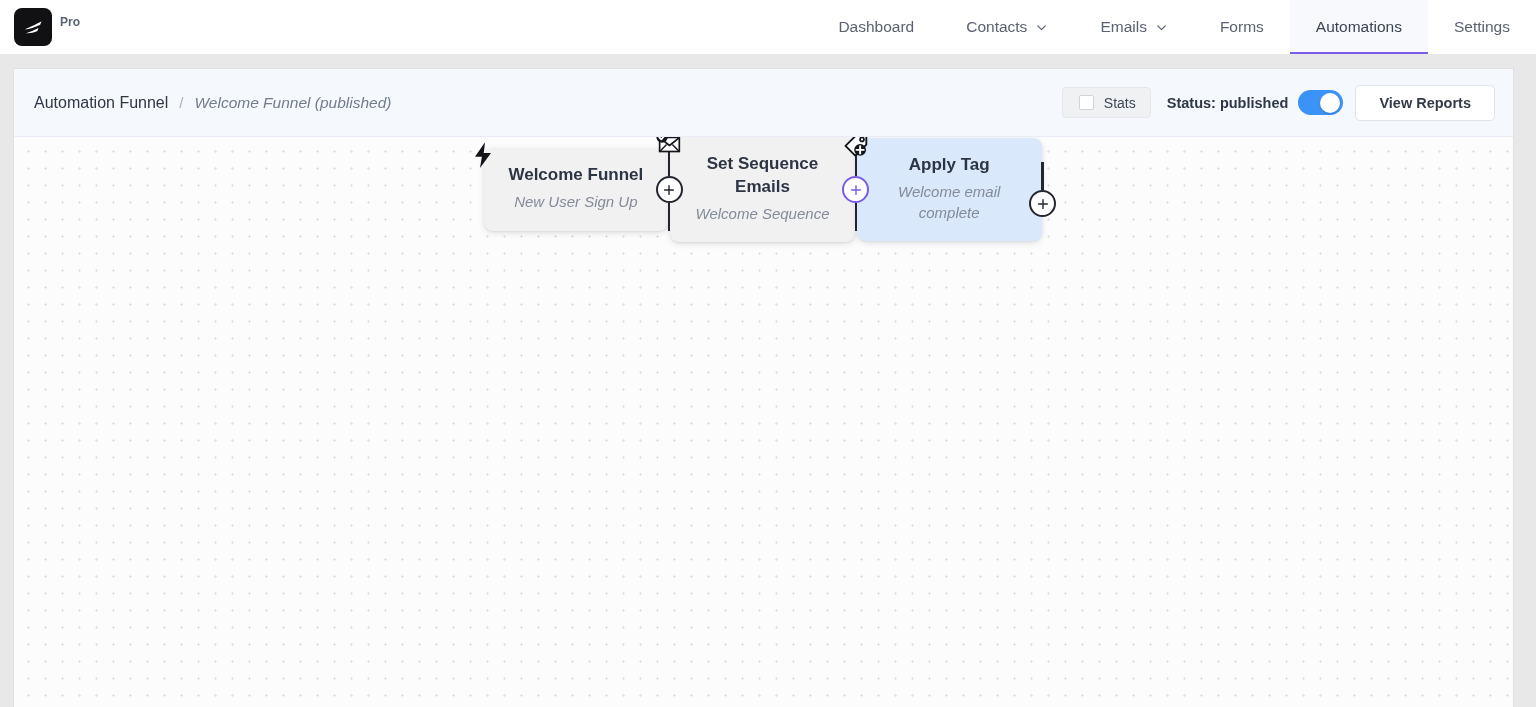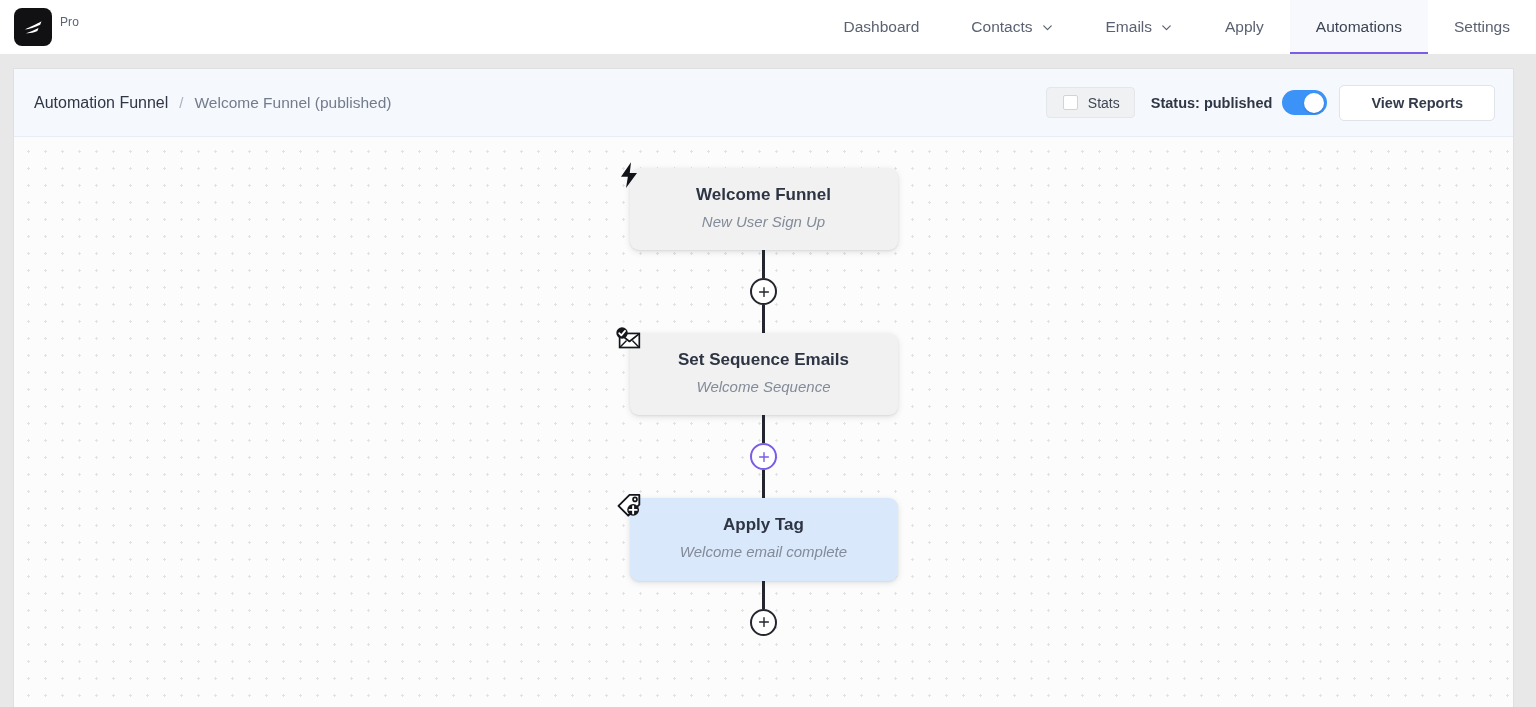--- a/index.html
+++ b/index.html
@@ -10,21 +10,21 @@
     overflow: hidden;
   }
 
   
   .topnav {
     position: absolute; top: 0; left: 0;
     width: 1536px; height: 54px;
     background: #ffffff;
     display: flex; align-items: center;
   }
-  .brand { display: flex; align-items: flex-start; margin-left: 14px; }
+  .brand { display: flex; align-items: flex-start; margin-left: 14px; font-weight: bold; }
   .brand-logo {
     width: 38px; height: 38px; border-radius: 8px;
     background: #111113;
     display: flex; align-items: center; justify-content: center;
     flex: 0 0 auto;
   }
   .brand-pro {
     font-size: 12px; color: #5b6475; margin-left: 8px; margin-top: 7px;
     letter-spacing: .1px;
   }
@@ -66,21 +66,21 @@
   .crumbbar {
     position: relative;
     height: 68px; width: 100%;
     background: #f5f8fd;
     border-bottom: 1px solid #e8edf5;
     display: flex; align-items: center;
   }
   .crumb-left { display: flex; align-items: baseline; gap: 11px; margin-left: 20px; }
   .crumb-root { font-size: 16px; font-weight: normal; color: #2f3645; }
   .crumb-sep { font-size: 15px; color: #aab2c0; }
-  .crumb-cur { font-size: 15.5px; color: #737c8c; }
+  .crumb-cur { font-size: 15.5px; color: #737c8c; font-style: italic; }
 
   .crumb-right {
     position: absolute; right: 18px; top: 50%;
     transform: translateY(-50%);
     display: flex; align-items: center;
   }
   .stats-pill {
     display: flex; align-items: center; gap: 10px;
     background: #f0f1f3; border: 1px solid #e4e6ea;
     border-radius: 4px; height: 31px; padding: 0 14px 0 16px;
@@ -100,21 +100,21 @@
     background: #3b93f7; position: relative; cursor: pointer;
   }
   .toggle-knob {
     position: absolute; top: 2.5px; right: 3px;
     width: 20px; height: 20px; border-radius: 50%;
     background: #fff;
     box-shadow: 0 1px 2px rgba(0,0,0,.18);
   }
   .reports-btn {
     margin-left: 12px;
-    height: 36px; padding: 0 31px;
+    height: 36px; padding: 0 23px;
     display: flex; align-items: center;
     background: #ffffff; border: 1px solid #dfe3ea; border-radius: 5px;
     font-size: 14.5px; font-weight: bold; color: #333b4a;
     cursor: pointer;
   }
 
   
   .canvas {
     position: relative;
     width: 100%; height: 570px;
@@ -122,21 +122,21 @@
     background-image: radial-gradient(#e2e2e2 1.1px, transparent 1.2px);
     background-size: 17px 17px;
     background-position: 6px 6px;
     overflow: hidden;
   }
 
   .flow {
     position: absolute; left: 50%; top: 0;
     transform: translateX(-50%);
     width: 560px;
-    display: flex; flex-direction: column; align-items: center;
+    display: flex; flex-direction: row; align-items: center;
   }
 
   .node {
     position: relative;
     width: 268px;
     border-radius: 9px;
     padding: 16px 14px 18px 14px;
     text-align: center;
     box-shadow: 0 2px 6px rgba(40,45,60,0.13), 0 1px 2px rgba(40,45,60,0.08);
   }
@@ -196,21 +196,21 @@
     </div>
     <div class="navitem">
       <span>Emails</span>
       <span class="caret">
         <svg width="13" height="13" viewBox="0 0 16 16">
             <path d="M3.4 6 L8 10.6 L12.6 6" fill="none" stroke="#5a6271" stroke-width="1.5" stroke-linecap="round" stroke-linejoin="round"></path>
           </svg>
       </span>
     </div>
     <div class="navitem">
-      <span>Apply</span>
+      <span>Forms</span>
     </div>
     <div class="navitem active">
       <span>Automations</span>
     </div>
     <div class="navitem">
       <span>Settings</span>
     </div>
   </div>
 </div>
 

